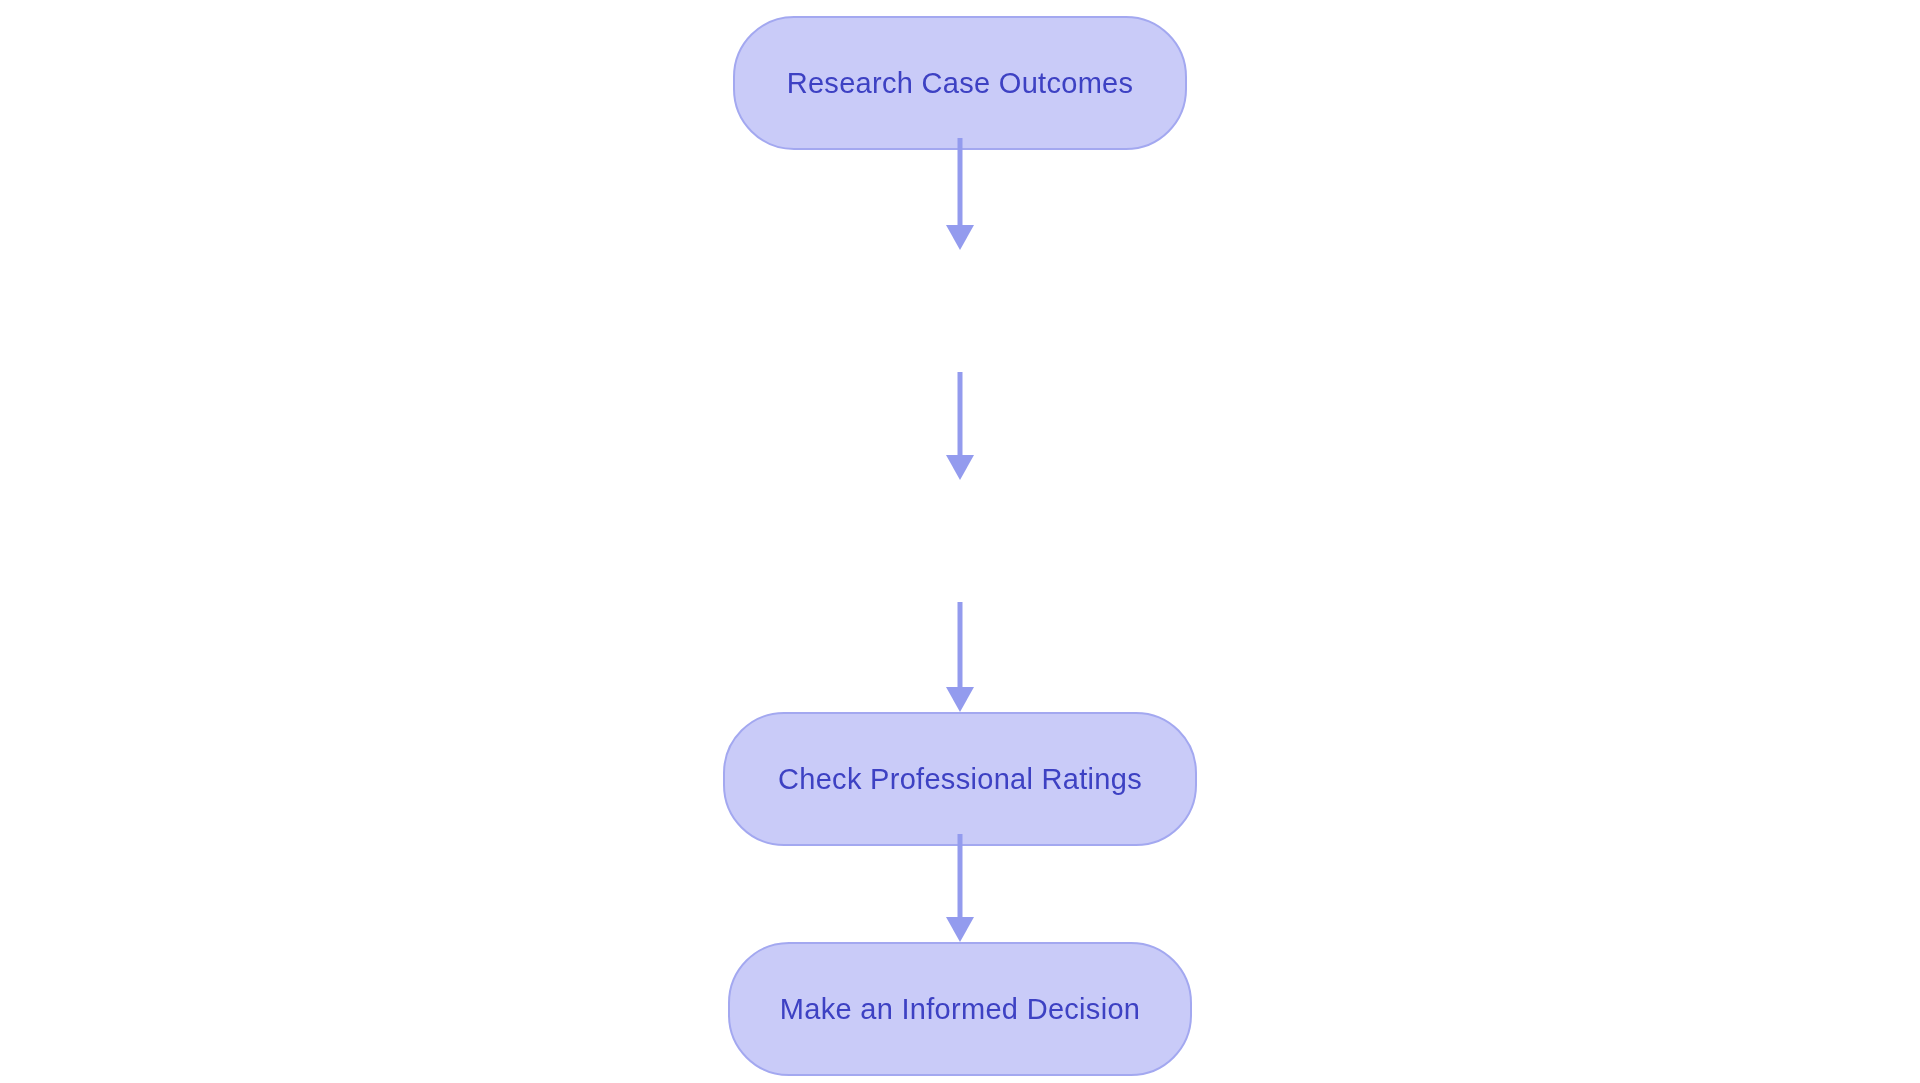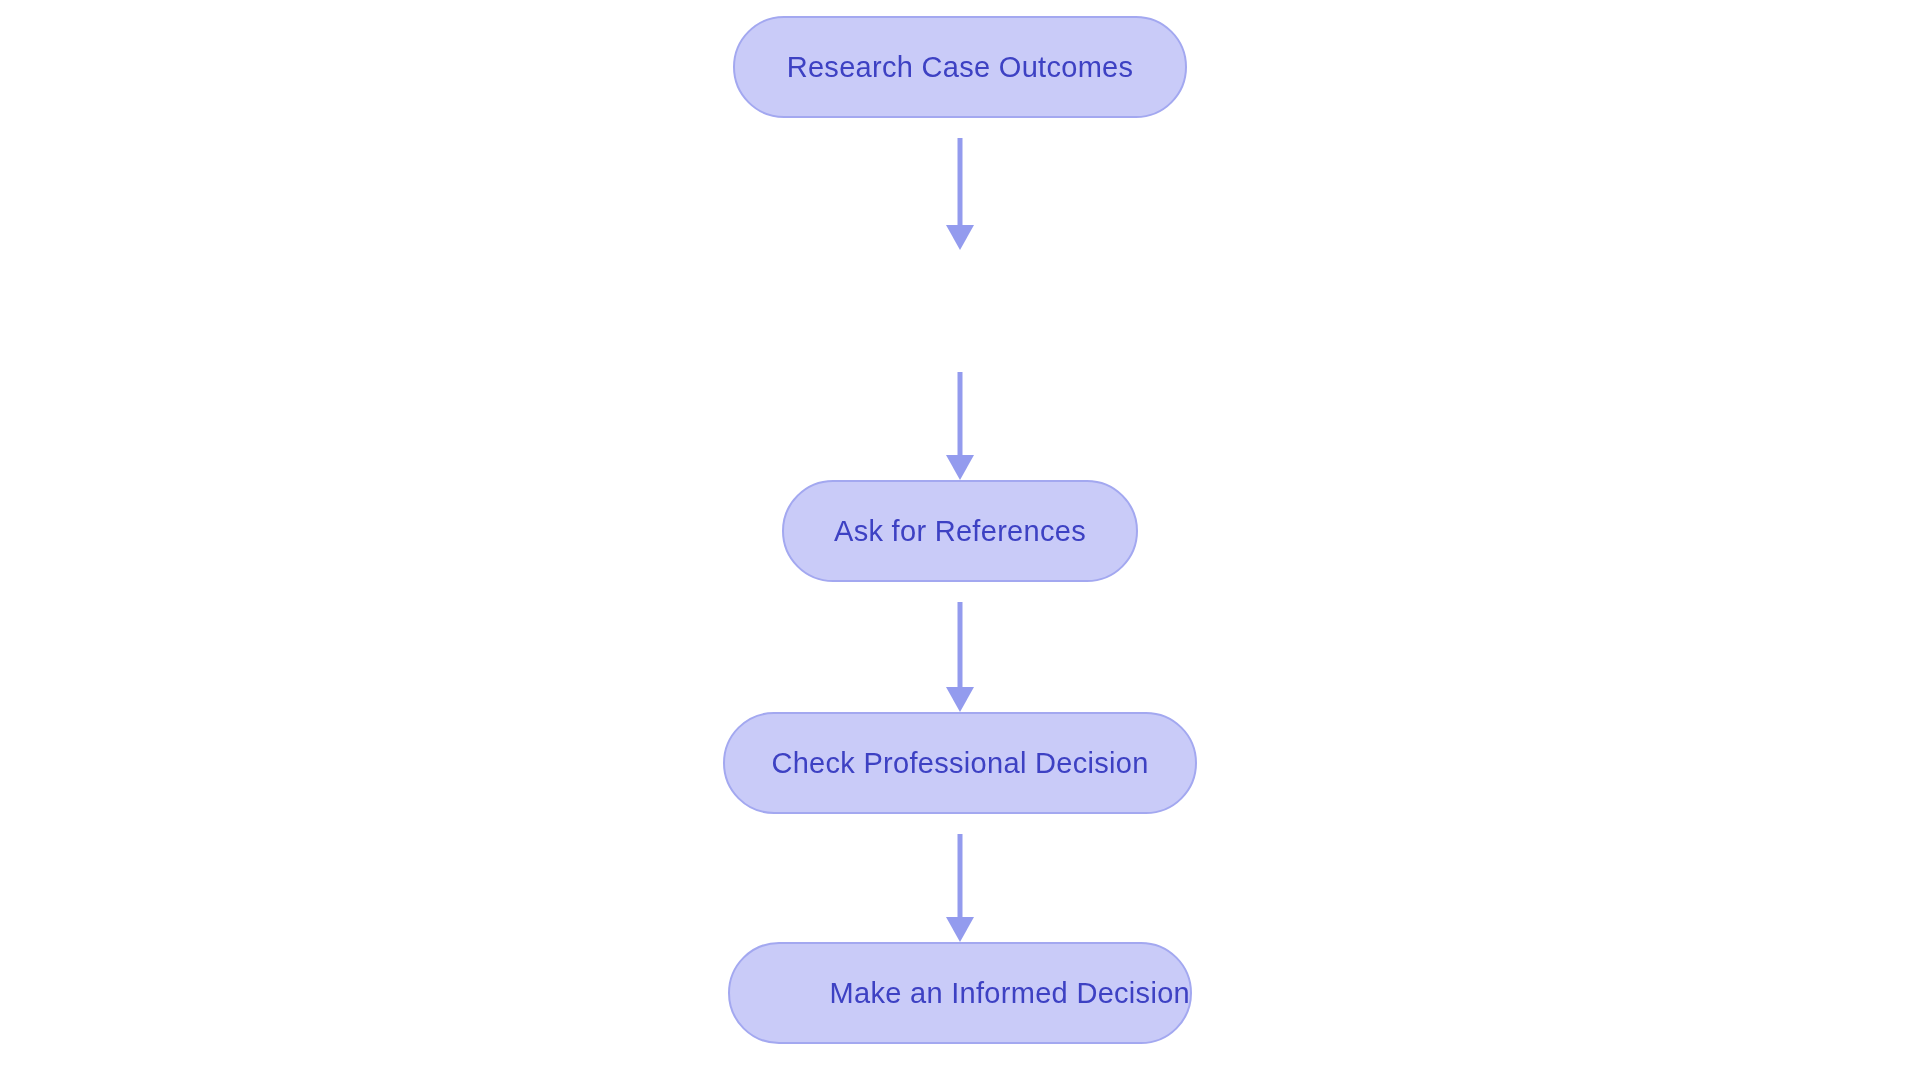--- a/index.html
+++ b/index.html
@@ -19,40 +19,40 @@
     position: relative;
     width: 1920px;
     height: 1083px;
     background: var(--background);
     overflow: hidden;
   }
   .flow-node {
     position: absolute;
     left: 50%;
     transform: translateX(-50%);
-    height: 102px;
+    height: 134px;
     border-radius: 61px;
     background: var(--node-fill);
     border: 2px solid var(--node-border);
     display: flex;
     align-items: center;
     justify-content: center;
   }
   .flow-node .label {
     color: var(--text);
     font-size: 29px;
     font-weight: 500;
     letter-spacing: 0.3px;
     white-space: nowrap;
   }
   .node-1 { top: 16px;  width: 454px; }
   .node-2 { top: 250px; width: 282px; }
   .node-3 { top: 480px; width: 356px; }
   .node-4 { top: 712px; width: 474px; }
-  .node-5 { top: 942px; width: 464px; justify-content: flex-end; }
+  .node-5 { top: 942px; width: 464px; }
 
   .flow-arrow {
     position: absolute;
     left: 50%;
     transform: translateX(-50%);
     width: 28px;
   }
   .arrow-1 { top: 138px; height: 112px; }
   .arrow-2 { top: 372px; height: 108px; }
   .arrow-3 { top: 602px; height: 110px; }
@@ -91,31 +91,28 @@
     <div class="stem"></div>
     <div class="head"></div>
   </div>
 
 
   <div class="flow-arrow arrow-2">
     <div class="stem"></div>
     <div class="head"></div>
   </div>
 
-  <div class="flow-node node-3">
-    <span class="label">Ask for References</span>
-  </div>
 
   <div class="flow-arrow arrow-3">
     <div class="stem"></div>
     <div class="head"></div>
   </div>
 
   <div class="flow-node node-4">
-    <span class="label">Check Professional Decision</span>
+    <span class="label">Check Professional Ratings</span>
   </div>
 
   <div class="flow-arrow arrow-4">
     <div class="stem"></div>
     <div class="head"></div>
   </div>
 
   <div class="flow-node node-5">
     <span class="label">Make an Informed Decision</span>
   </div>

